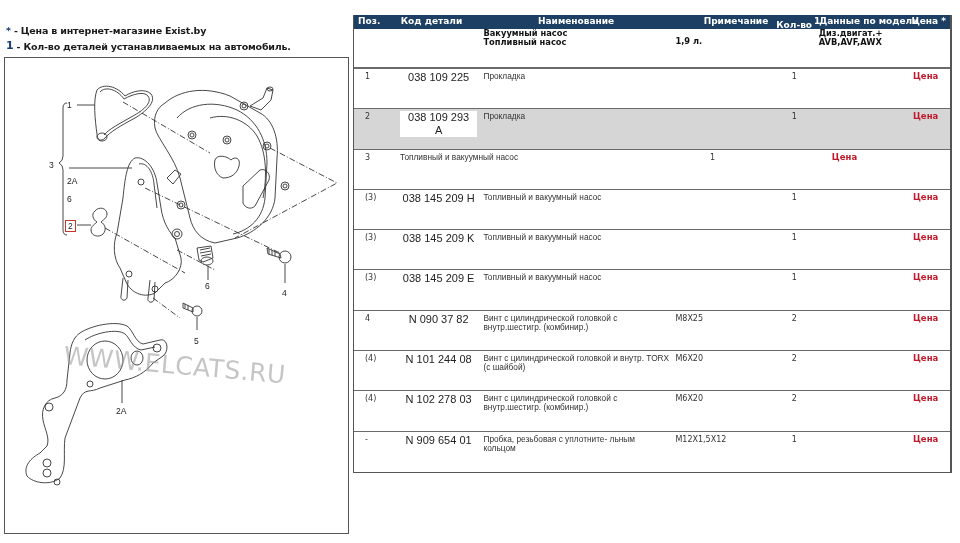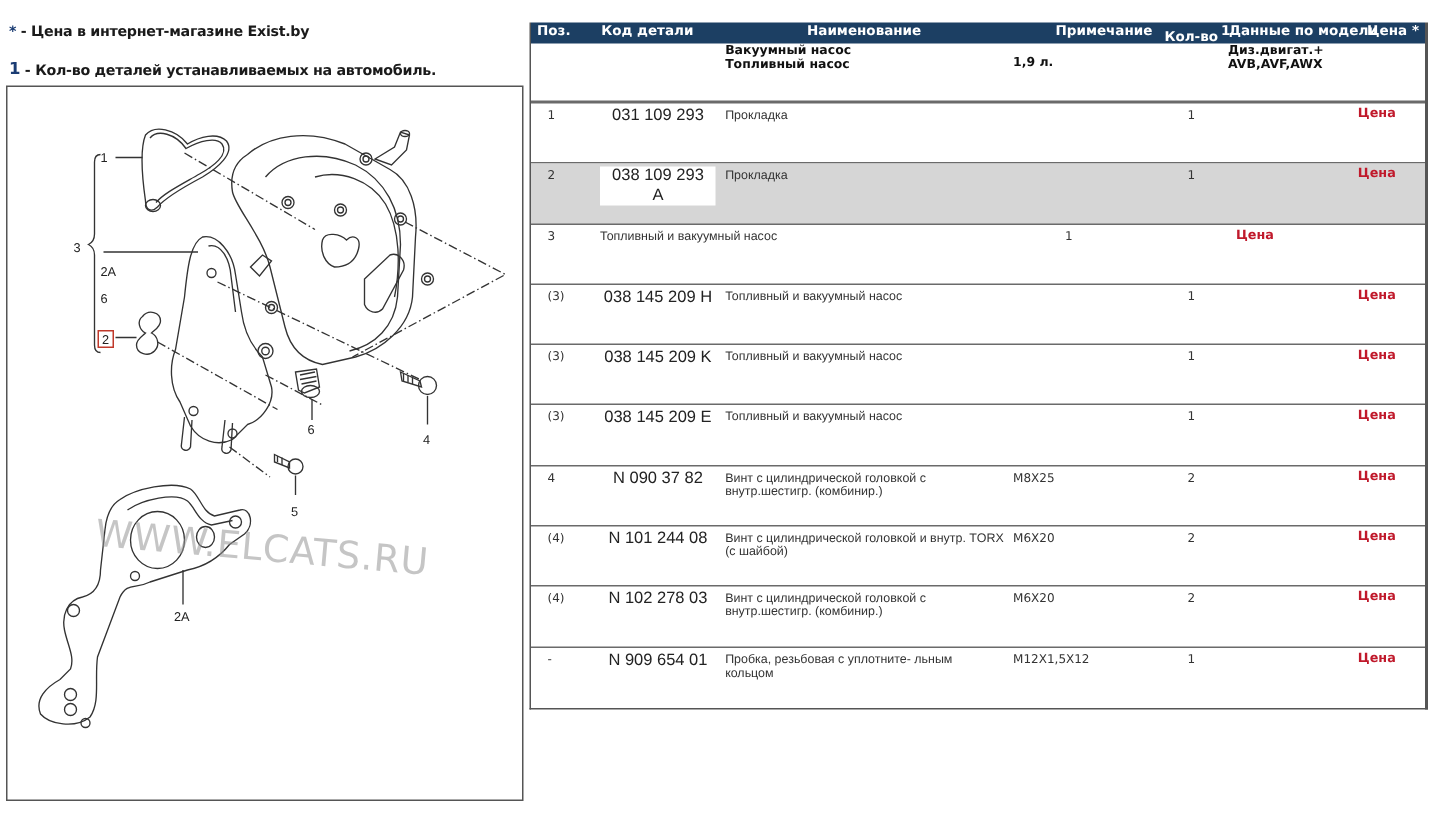--- a/index.html
+++ b/index.html
@@ -1,21 +1,21 @@
 <!DOCTYPE html>
 <html><head>
 <meta charset="utf-8">
 <style>
   * { box-sizing: border-box; margin: 0; padding: 0; }
   html, body { width: 960px; height: 543px; background: #ffffff; overflow: hidden; }
   body { position: relative; font-family: "DejaVu Sans", sans-serif; color: #111; }
 
   .legend { position: absolute; left: 6px; font-size: 9.5px; font-weight: bold; color: #1a1a1a; letter-spacing: -0.2px; }
   .legend .mark { color: #1a3c73; font-weight: bold; }
-  .legend-1 { top: 16px; text-align: right; }
+  .legend-1 { top: 25px; text-align: right; }
   .legend-2 { top: 39px; }
   .legend-2 .mark { font-size: 11px; vertical-align: 1px; }
 
   .diagram { position: absolute; left: 4px; top: 57px; width: 345px; height: 477px; border: 1px solid #555; background: #fff; overflow: hidden; }
   .diagram svg { position: absolute; left: 0; top: 0; }
   .watermark { position: absolute; left: 60px; top: 283px; font-family: "DejaVu Sans", sans-serif; font-size: 25px; color: rgba(150,150,150,0.55); transform: rotate(5deg); transform-origin: left top; letter-spacing: 0.5px; white-space: nowrap; }
   .callout { position: absolute; font-size: 8.5px; color: #222; font-family: "Liberation Sans", sans-serif; }
   .callout.boxed { border: 1px solid #c0392b; padding: 0 2px; line-height: 10px; }
 
   .table { position: absolute; left: 353px; top: 15px; width: 599px; border-left: 1px solid #555; border-right: 2px solid #555; border-bottom: 1px solid #555; }
@@ -44,21 +44,21 @@
   .td.c-pos { padding-left: 11px; color: #333; font-size: 8px; }
   .td.c-code { font-family: "Liberation Sans", sans-serif; font-size: 11px; color: #222; text-align: center; padding-top: 2px; line-height: 13px; }
   .row.highlight .td.c-code span.codebox { background: #fff; padding: 0 4px; display: inline-block; }
   .td.c-name { color: #333; font-family: "Liberation Sans", sans-serif; font-size: 8.3px; }
   .row.group .td.c-name { font-family: "DejaVu Sans", sans-serif; font-size: 8.3px; color: #111; padding-top: 0; }
   .td.c-note { color: #333; font-size: 8px; }
   .row.group .td.c-note { color: #111; font-size: 8.3px; padding-top: 8px; }
   .td.c-qty { color: #333; text-align: center; font-size: 8px; }
   .td.c-model { color: #111; font-size: 8.3px; }
   .row.group .td.c-model { padding-top: 0; }
-  .td.c-price { text-align: left; padding-right: 4px; color: #c0192b; font-weight: bold; font-size: 8.5px; }
+  .td.c-price { text-align: center; padding-right: 4px; color: #c0192b; font-weight: bold; font-size: 8.5px; }
   .price-link { color: #c0192b; cursor: pointer; }
 </style>
 </head>
 <body>
 
 <div class="legend legend-1">
   <span class="mark">*</span><span> - Цена в интернет-магазине Exist.by</span>
 </div>
 <div class="legend legend-2">
   <span class="mark">1</span><span> - Кол-во деталей устанавливаемых на автомобиль.</span>
@@ -183,21 +183,21 @@
     <div class="td c-qty"></div>
     <div class="td c-model">
       <div>Диз.двигат.+</div>
       <div>AVB,AVF,AWX</div>
     </div>
     <div class="td c-price"></div>
   </div>
 
   <div class="row">
     <div class="td c-pos">1</div>
-    <div class="td c-code"><span class="codebox">031 109 293</span></div>
+    <div class="td c-code"><span class="codebox">038 109 225</span></div>
     <div class="td c-name">Прокладка</div>
     <div class="td c-note"></div>
     <div class="td c-qty">1</div>
     <div class="td c-model"></div>
     <div class="td c-price"><span class="price-link">Цена</span></div>
   </div>
     <div class="row highlight">
     <div class="td c-pos">2</div>
     <div class="td c-code"><span class="codebox">038 109 293 A</span></div>
     <div class="td c-name">Прокладка</div>

